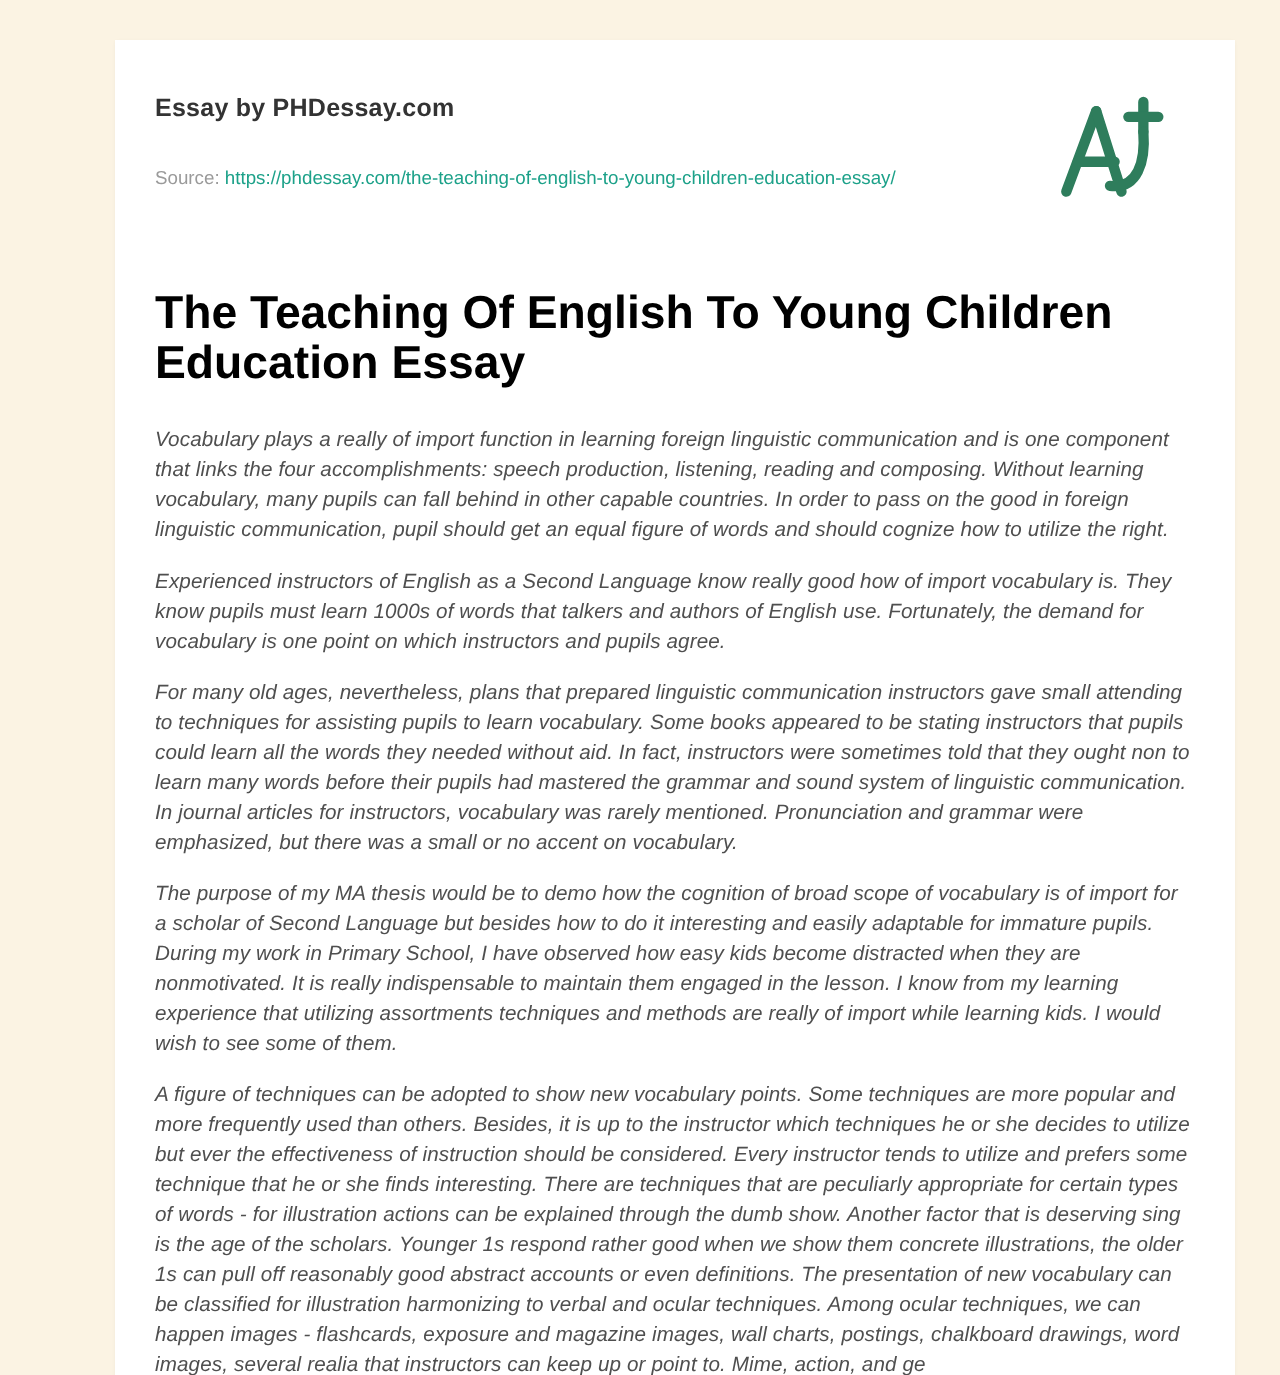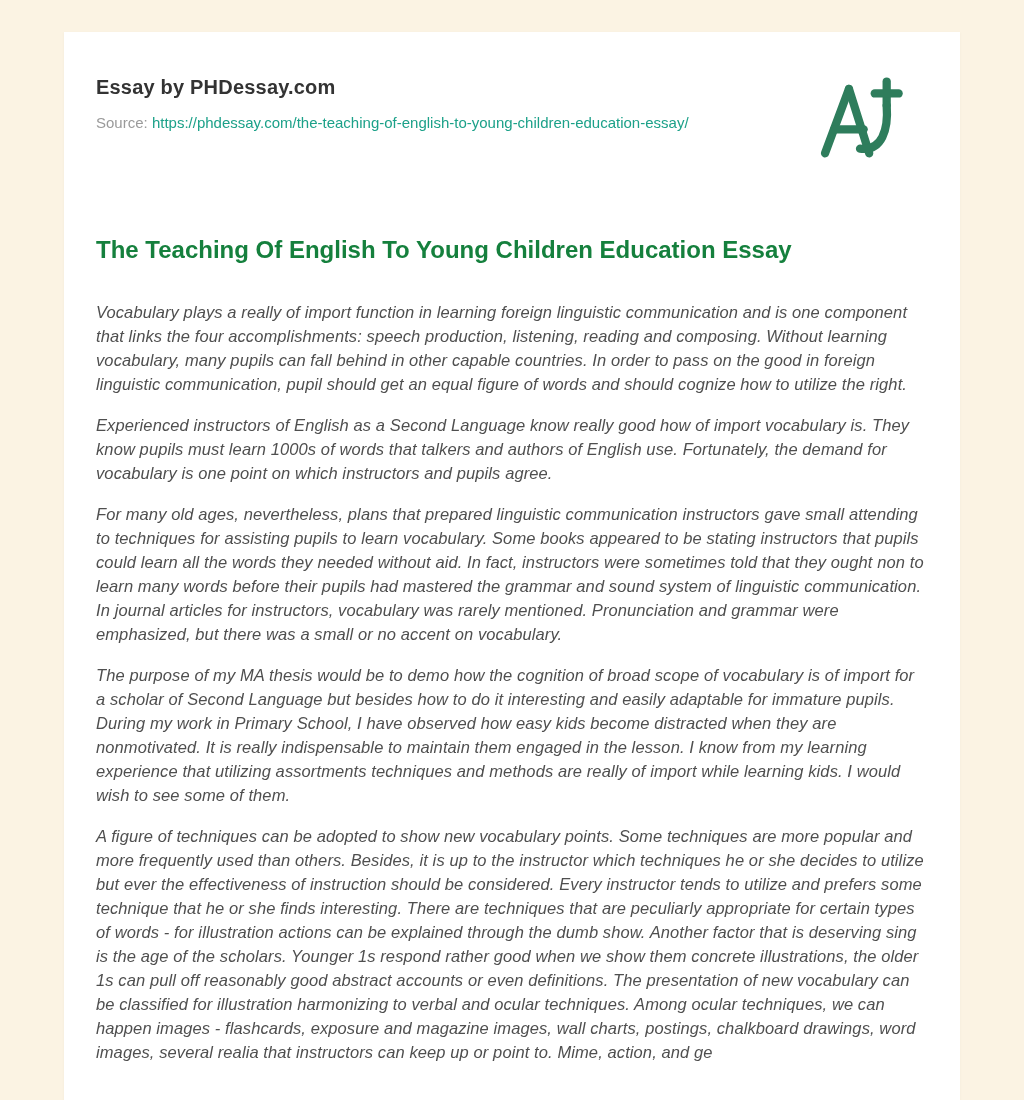--- a/index.html
+++ b/index.html
@@ -6,21 +6,21 @@
   html, body {
     width: 1024px;
     height: 1100px;
     overflow: hidden;
     background: #fbf3e3;
     font-family: "Liberation Sans", sans-serif;
   }
   .page {
     width: 886px;
     height: 1100px;
-    padding: 32px 64px 0 64px;
+    padding: 32px 64px 0 92px;
   }
   .card {
     background: #ffffff;
     width: 896px;
     min-height: 1068px;
     padding: 44px 32px 60px 32px;
     box-shadow: 0 1px 3px rgba(0,0,0,0.04);
   }
   .card-header {
     display: flex;
@@ -30,43 +30,43 @@
   .header-left {
     max-width: 660px;
   }
   .brand-line {
     font-size: 20px;
     font-weight: 700;
     color: #333333;
     letter-spacing: 0.2px;
   }
   .source-line {
-    margin-top: 12px;
+    margin-top: 32px;
     font-size: 15px;
     line-height: 24px;
     color: #9a9a9a;
     word-wrap: break-word;
     overflow-wrap: break-word;
   }
   .source-line a {
     color: #1ca189;
     text-decoration: none;
   }
   .logo {
     width: 100px;
     height: 92px;
     flex: 0 0 auto;
     margin-right: 18px;
   }
   .essay-title {
     margin-top: 62px;
-    font-size: 24px;
+    font-size: 37px;
     font-weight: 700;
     line-height: 40px;
-    color: #15803d;
+    color: #000000;
     max-width: 800px;
   }
   .essay-body {
     margin-top: 30px;
   }
   .essay-body p {
     font-size: 16.5px;
     line-height: 24px;
     color: #4f4f4f;
     margin-bottom: 17px;

